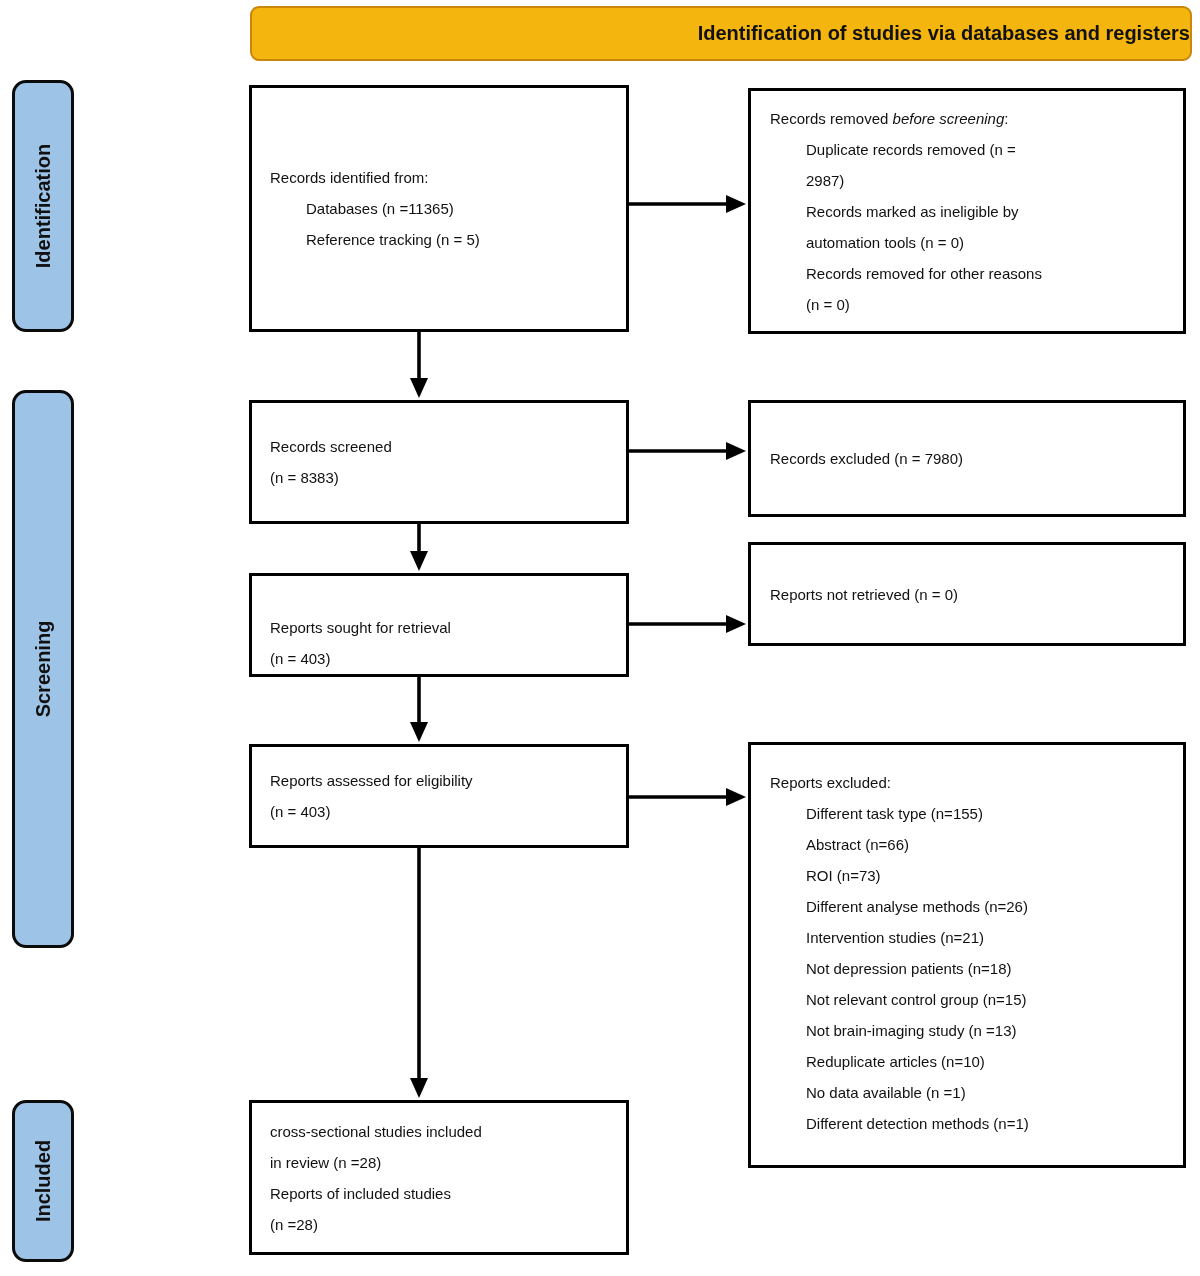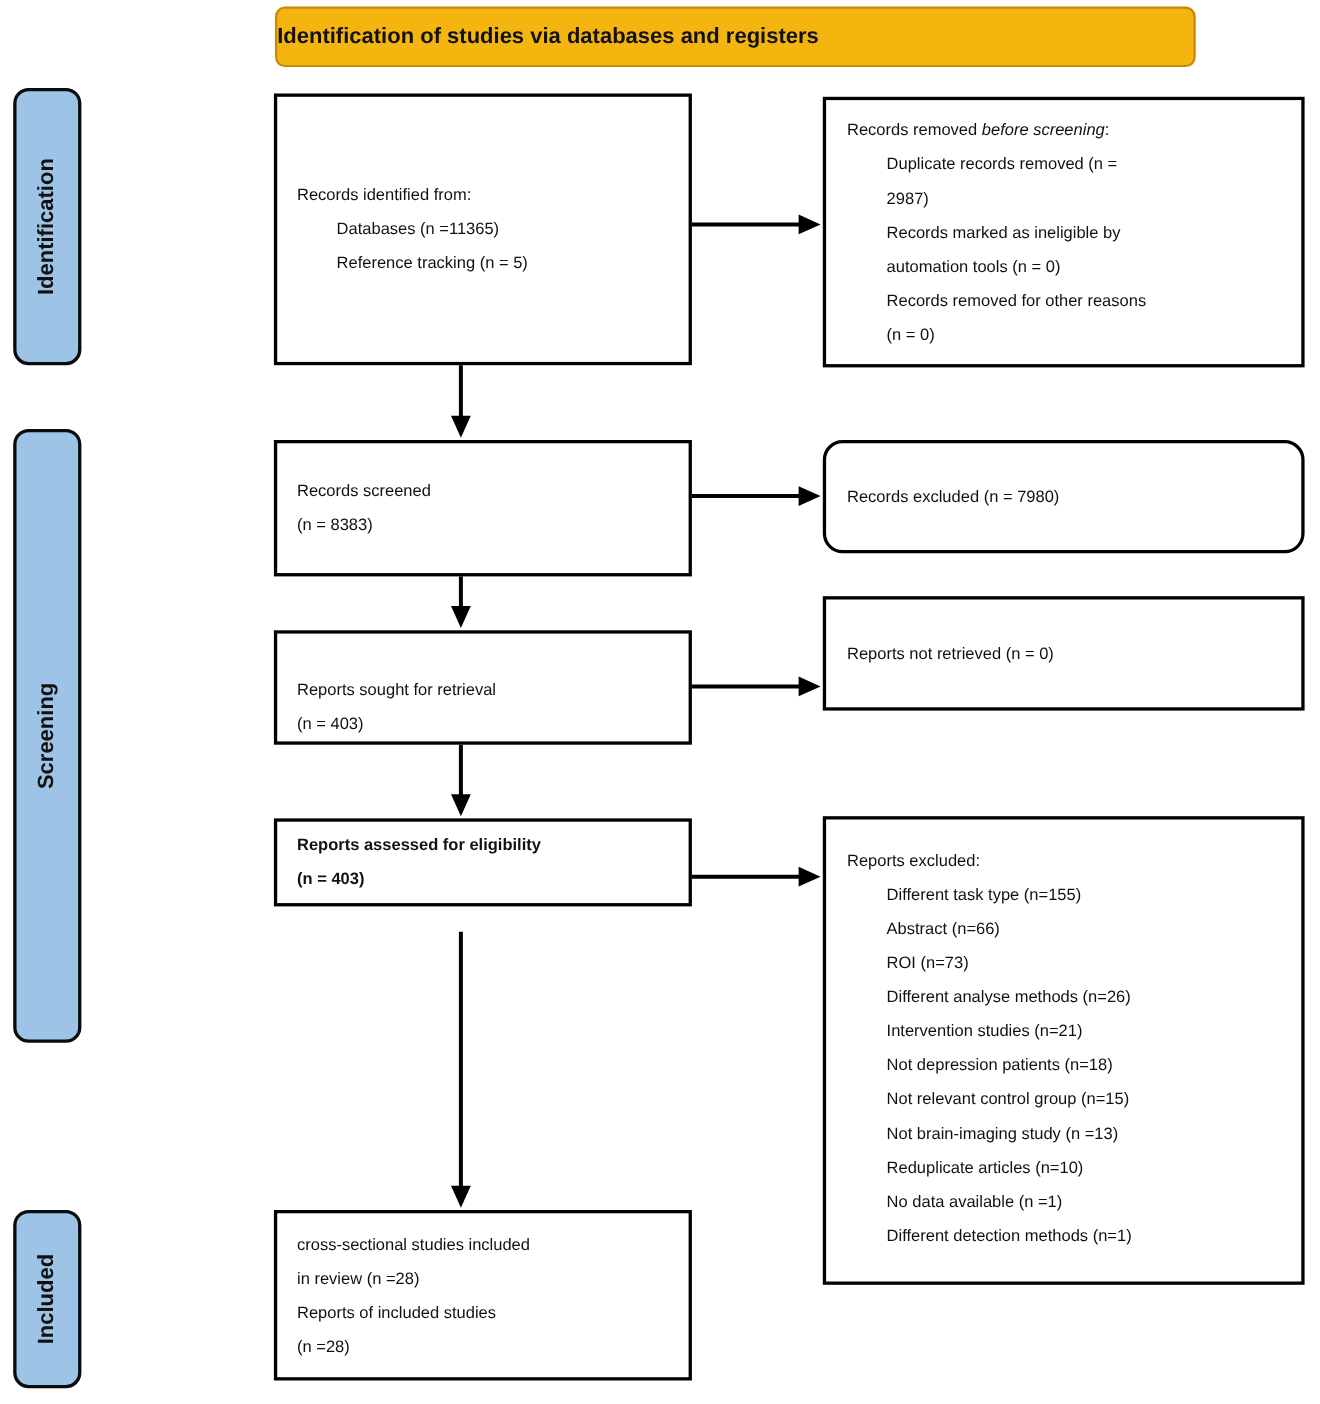--- a/index.html
+++ b/index.html
@@ -11,26 +11,26 @@
     background: #ffffff;
     overflow: hidden;
   }
   .arrows { position: absolute; left: 0; top: 0; }
   .arrows line { stroke: #000; stroke-width: 3.6px; }
   .arrows path { fill: #000; stroke: none; }
 
   .banner {
     position: absolute;
     left: 250px; top: 6px;
-    width: 837px; height: 55px;
+    width: 942px; height: 55px;
     box-sizing: border-box;
     background: var(--banner-fill, #F5B50F);
     border: 2.5px solid var(--banner-border, #C8860B);
     border-radius: 9px;
-    display: flex; align-items: center; justify-content: flex-start;
+    display: flex; align-items: center; justify-content: flex-end;
     font-size: 20px; font-weight: bold; color: #111;
   }
 
   .stage {
     position: absolute;
     left: 12px; width: 62px;
     box-sizing: border-box;
     background: var(--stage-fill, #9DC3E6);
     border: 3px solid #0b0b0b;
     border-radius: 14px;
@@ -57,24 +57,24 @@
   .box.vcenter { display: flex; align-items: center; }
   .line { white-space: normal; }
   .line.indent { margin-left: 36px; }
 
   .col-left  { left: 249px; width: 380px; padding-left: 18px; padding-right: 2px; }
   .col-right { left: 748px; width: 438px; padding-left: 19px; padding-right: 10px; }
 
   #box-records-identified { top: 85px;  height: 247px; }
   #box-records-removed    { top: 88px;  height: 246px; padding-top: 12px; }
   #box-records-screened   { top: 400px; height: 124px; }
-  #box-records-excluded   { top: 400px; height: 103px; border-radius: 18px; }
+  #box-records-excluded   { top: 400px; height: 117px; }
   #box-reports-sought     { top: 573px; height: 104px; align-items: flex-end; }
   #box-reports-not-retrieved { top: 542px; height: 104px; }
-  #box-reports-assessed   { top: 744px; height: 80px; font-weight: bold; }
+  #box-reports-assessed   { top: 744px; height: 104px; }
   #box-reports-excluded   { top: 742px; height: 426px; padding-top: 22px; }
   #box-included-studies   { top: 1100px; height: 155px; }
 </style>
 </head>
 <body>
 
 <div id="canvas">
 
   <svg class="arrows" width="1200" height="1276" viewBox="0 0 1200 1276" aria-hidden="true">
 

